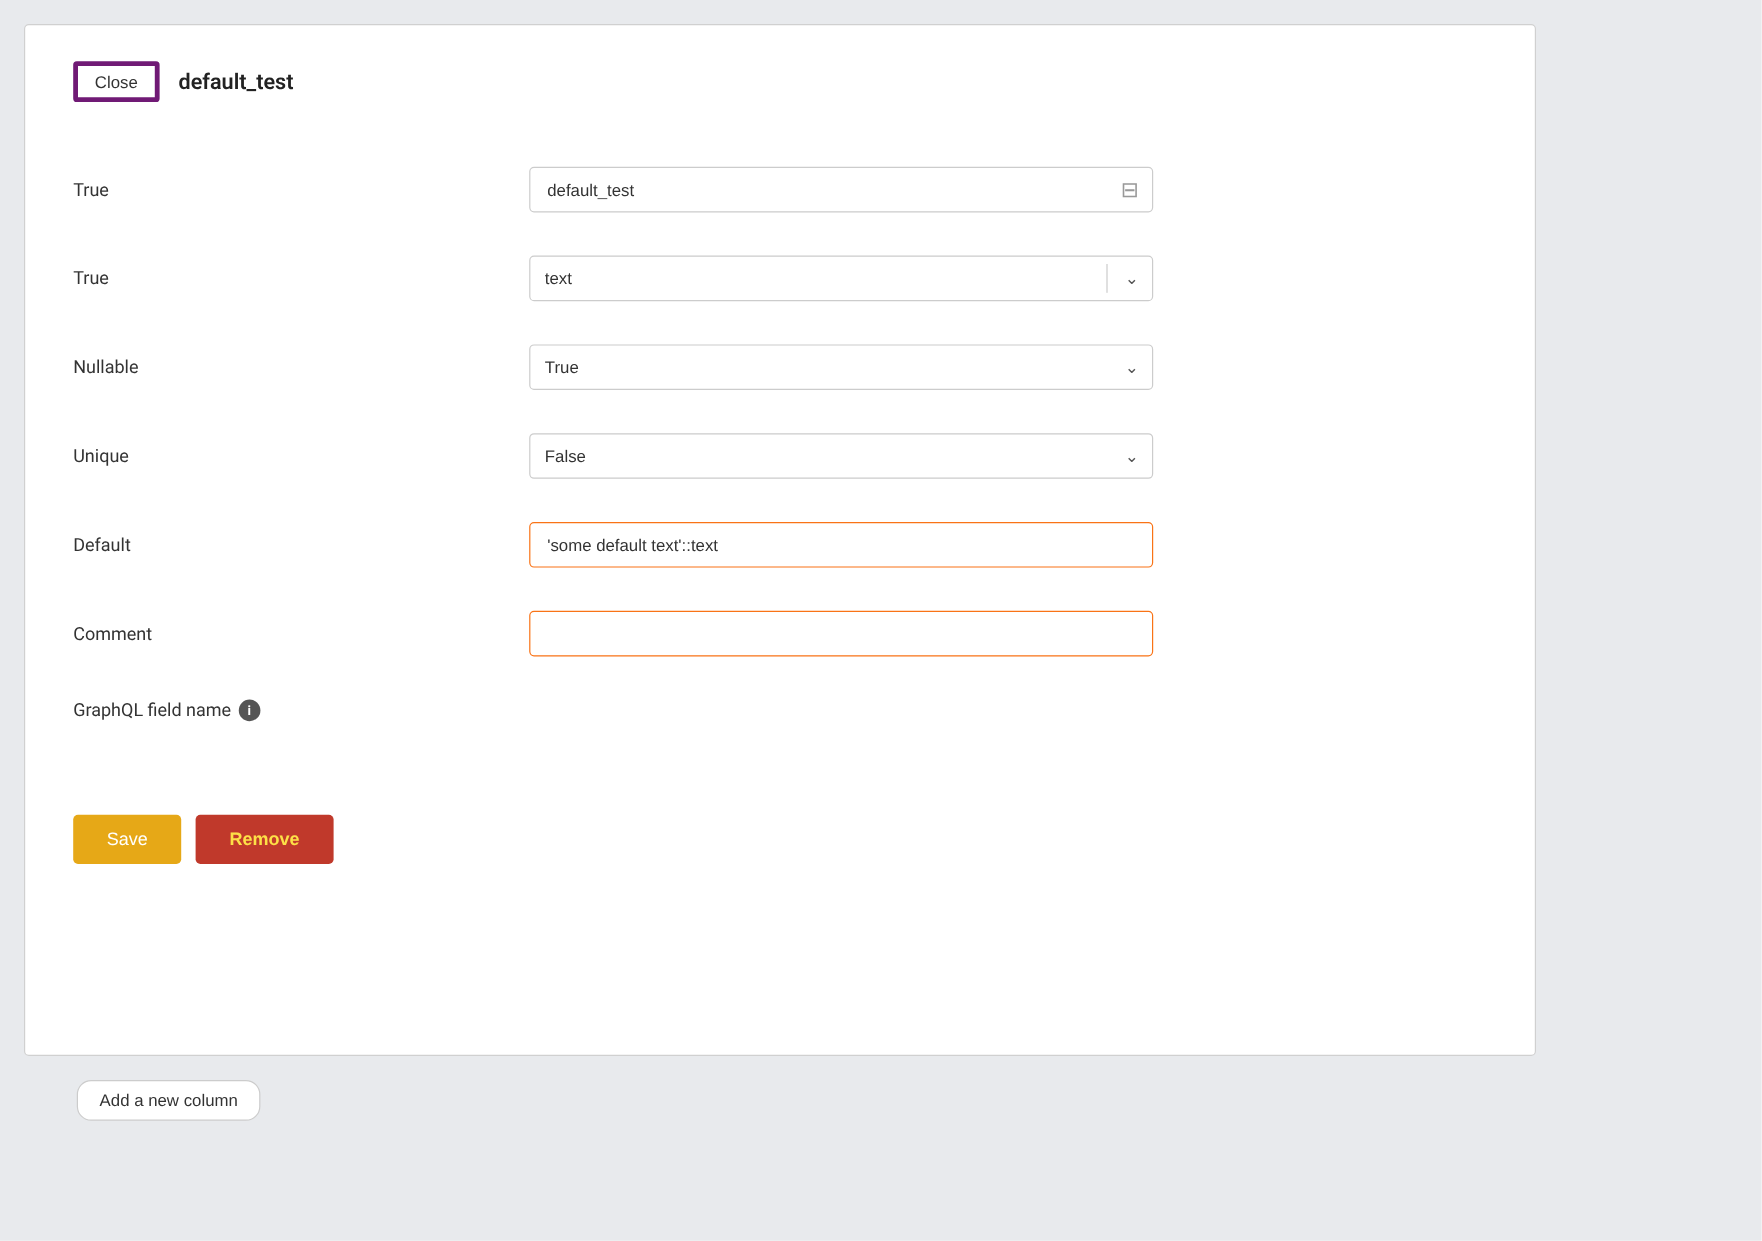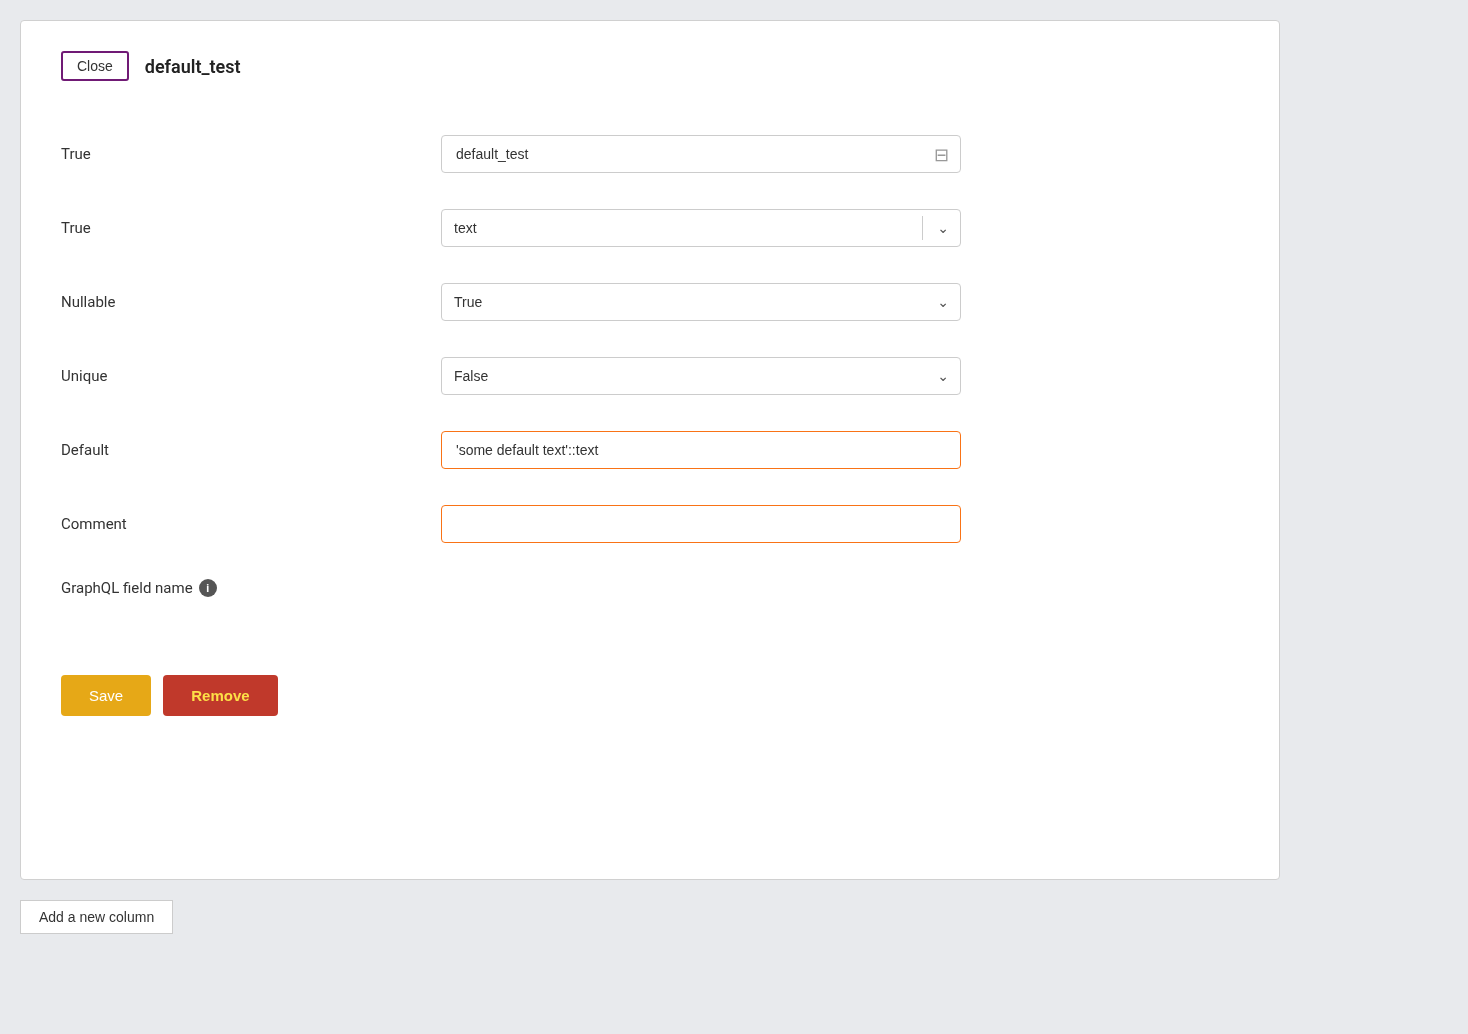--- a/index.html
+++ b/index.html
@@ -30,21 +30,21 @@
     }
 
     .panel-header {
       display: flex;
       align-items: center;
       gap: 16px;
       margin-bottom: 36px;
     }
 
     .close-button {
-      border: 2px solid #701a75;
+      border: 4px solid #701a75;
       background: #fff;
       padding: 5px 14px;
       border-radius: 3px;
       cursor: pointer;
       font-size: 14px;
       color: #333;
     }
 
     .panel-title {
       font-size: 18px;
@@ -192,24 +192,25 @@
       font-size: 15px;
       font-weight: 600;
       cursor: pointer;
     }
 
     .add-column-button {
       margin-top: 20px;
       border: 1px solid #ccc;
       background: #fff;
       padding: 8px 18px;
-      border-radius: 0;
-      font-size: 14px;
-      color: #333;
-      cursor: pointer;
+      border-radius: 12px;
+      font-size: 14px;
+      color: #333;
+      cursor: pointer;
+      margin-left: 44px;
     }
   </style>
 </head>
 <body>
 
 <div class="main-panel">
   <div class="panel-header">
     <button class="close-button">Close</button>
     <span class="panel-title">default_test</span>
   </div>

